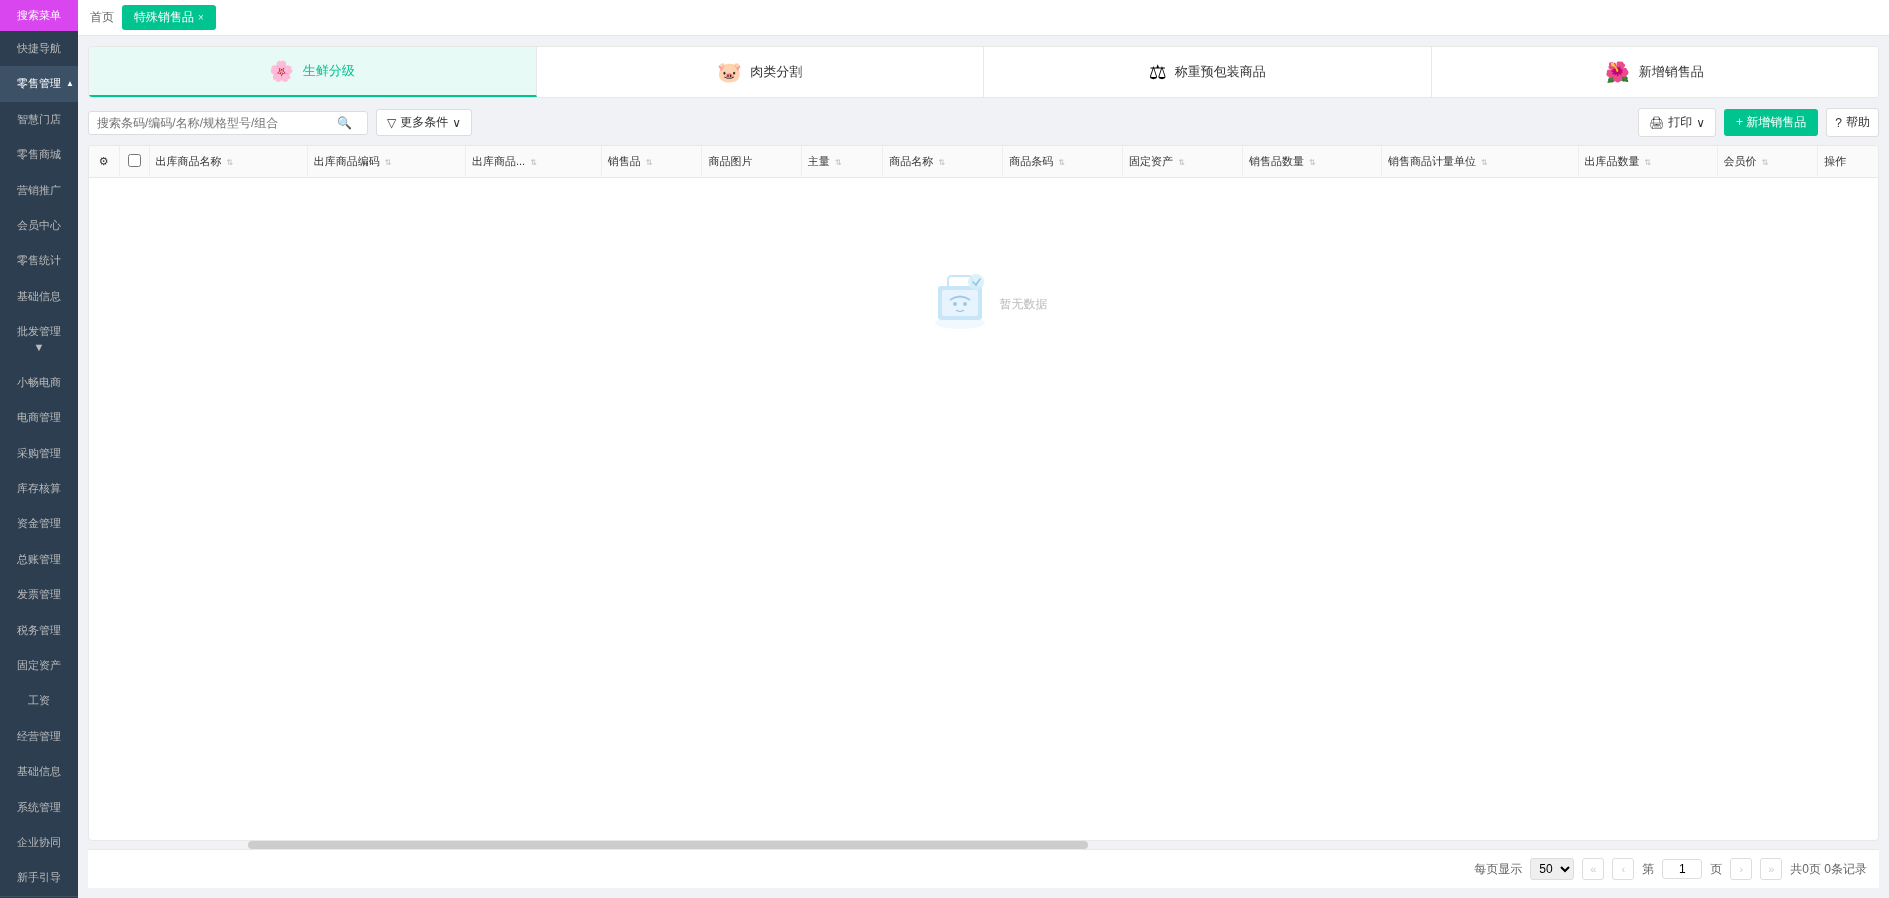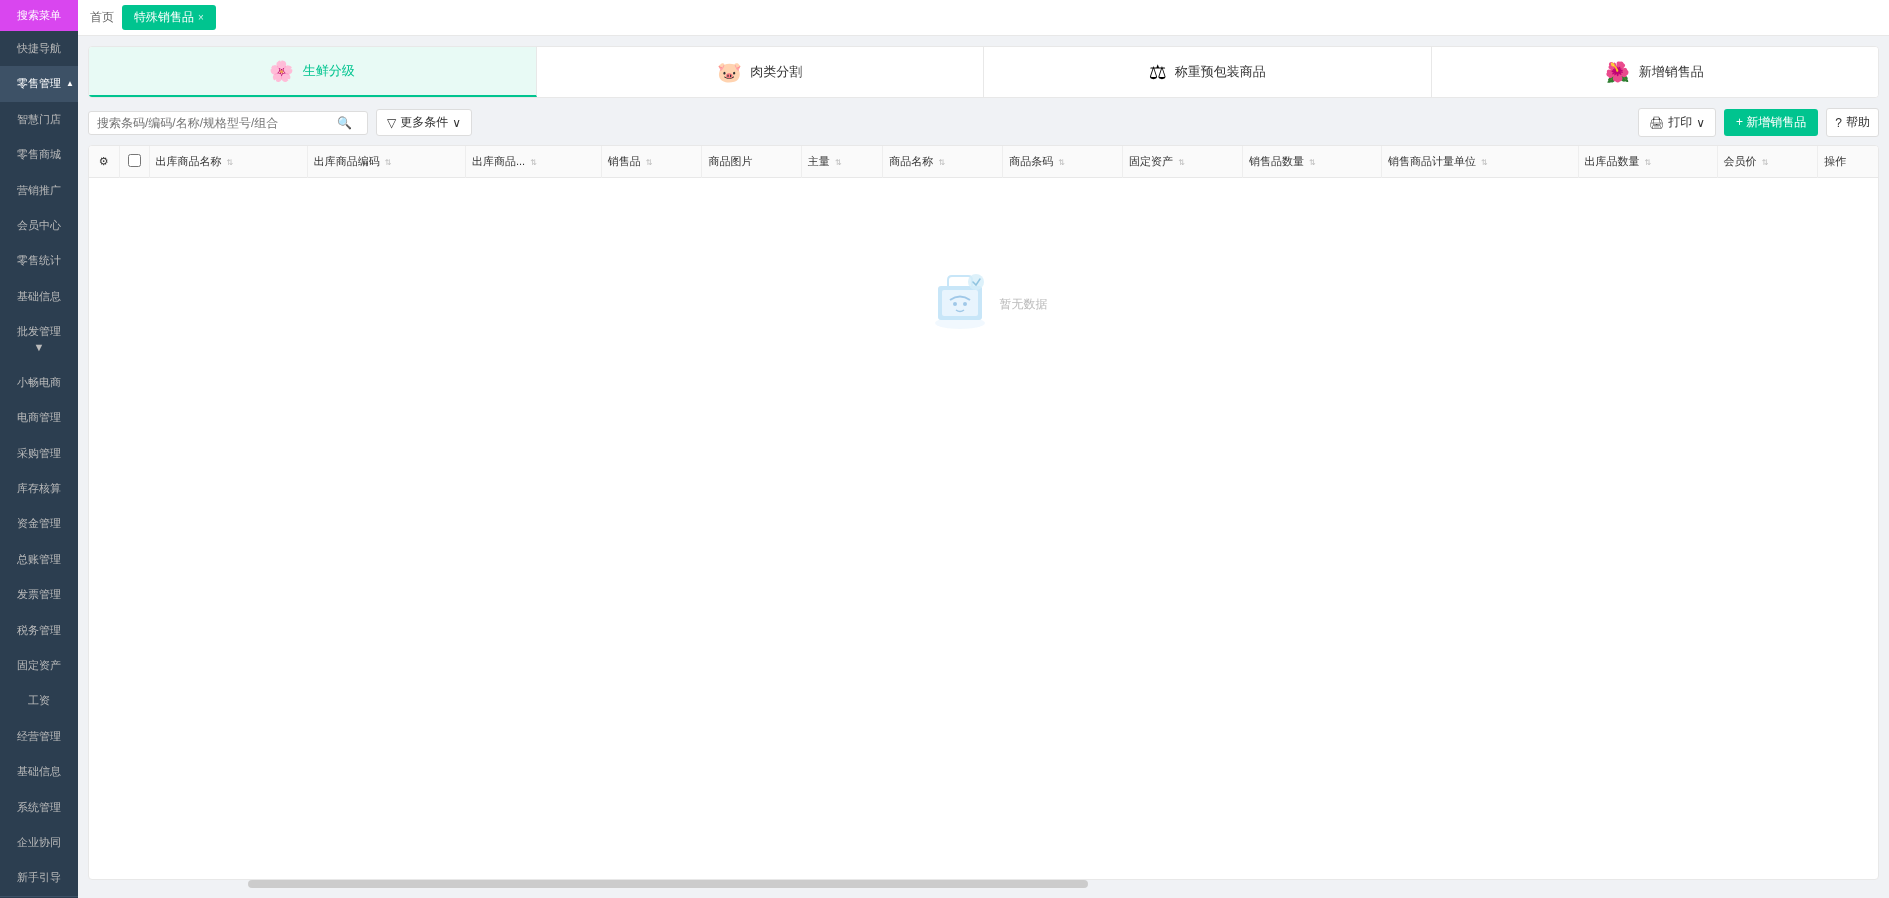--- a/index.html
+++ b/index.html
@@ -595,15 +595,29 @@
             </td>
           </tr>
         </tbody>
       </table>
     </div>
 
     <div class="h-scroll">
       <div class="h-scroll-thumb"></div>
     </div>
 
+    <div class="pagination">
+      <span>每页显示</span>
+      <select class="page-size-select">
+        <option>50</option>
+      </select>
+      <button class="page-btn" disabled="">«</button>
+      <button class="page-btn" disabled="">‹</button>
+      <span>第</span>
+      <input class="page-input" type="text" value="1" style="">
+      <span>页</span>
+      <button class="page-btn" disabled="">›</button>
+      <button class="page-btn" disabled="">»</button>
+      <span>共0页 0条记录</span>
+    </div>
 
   </div>
 </div>
 
 </body></html>

